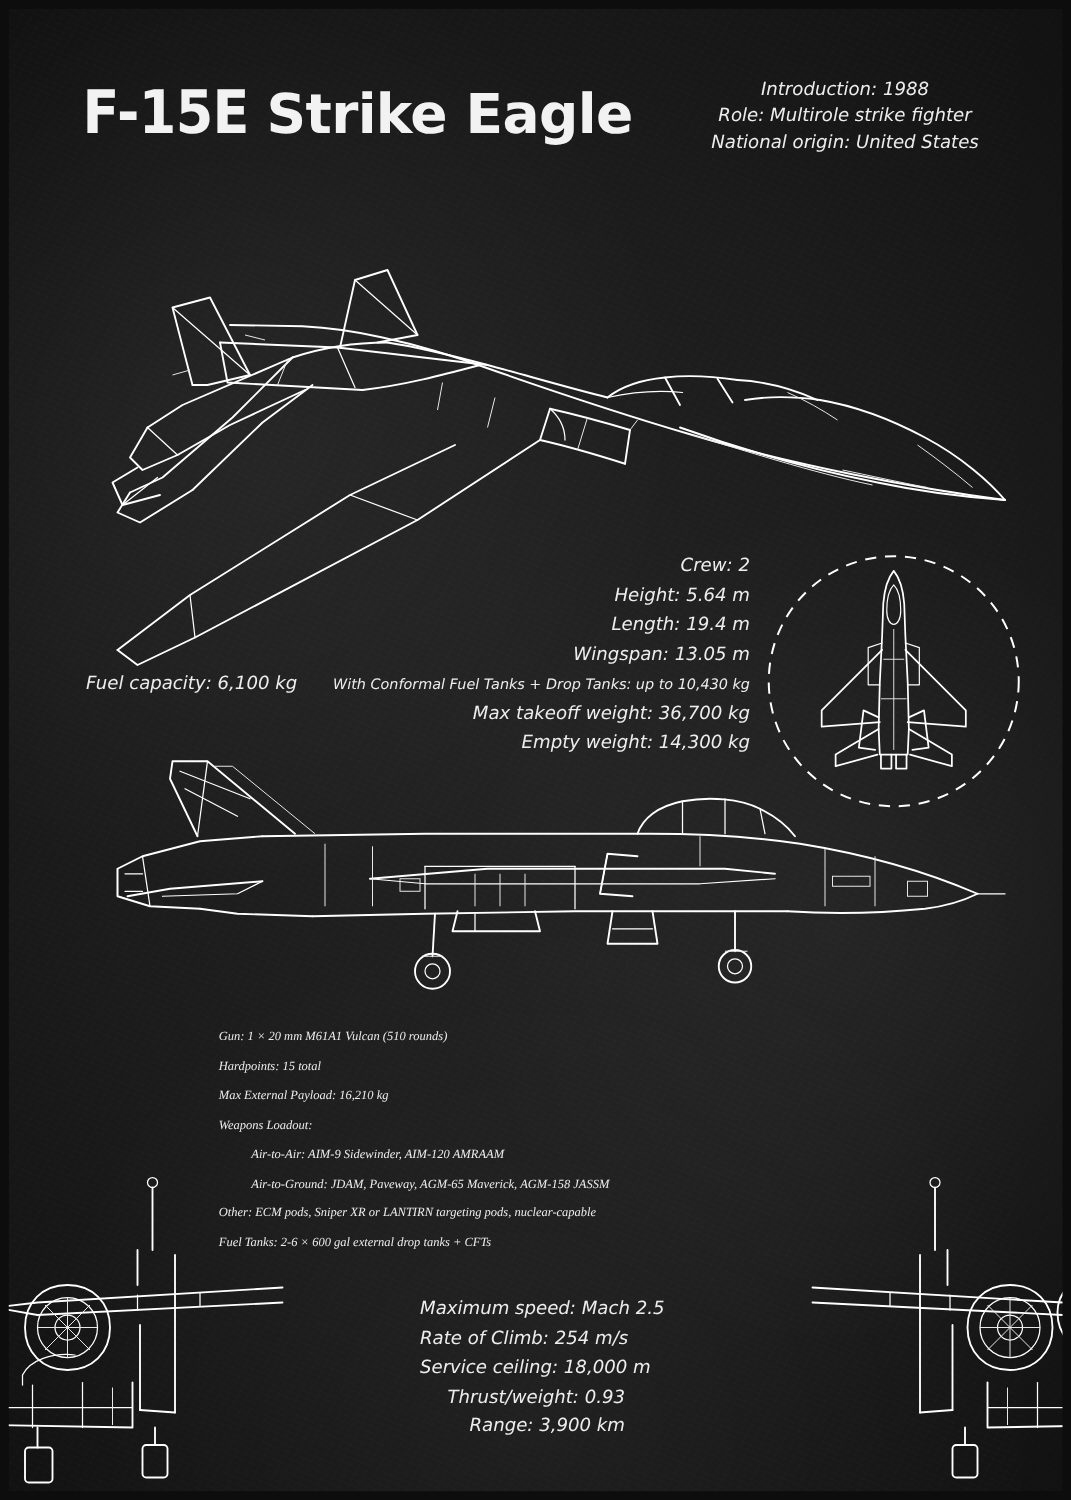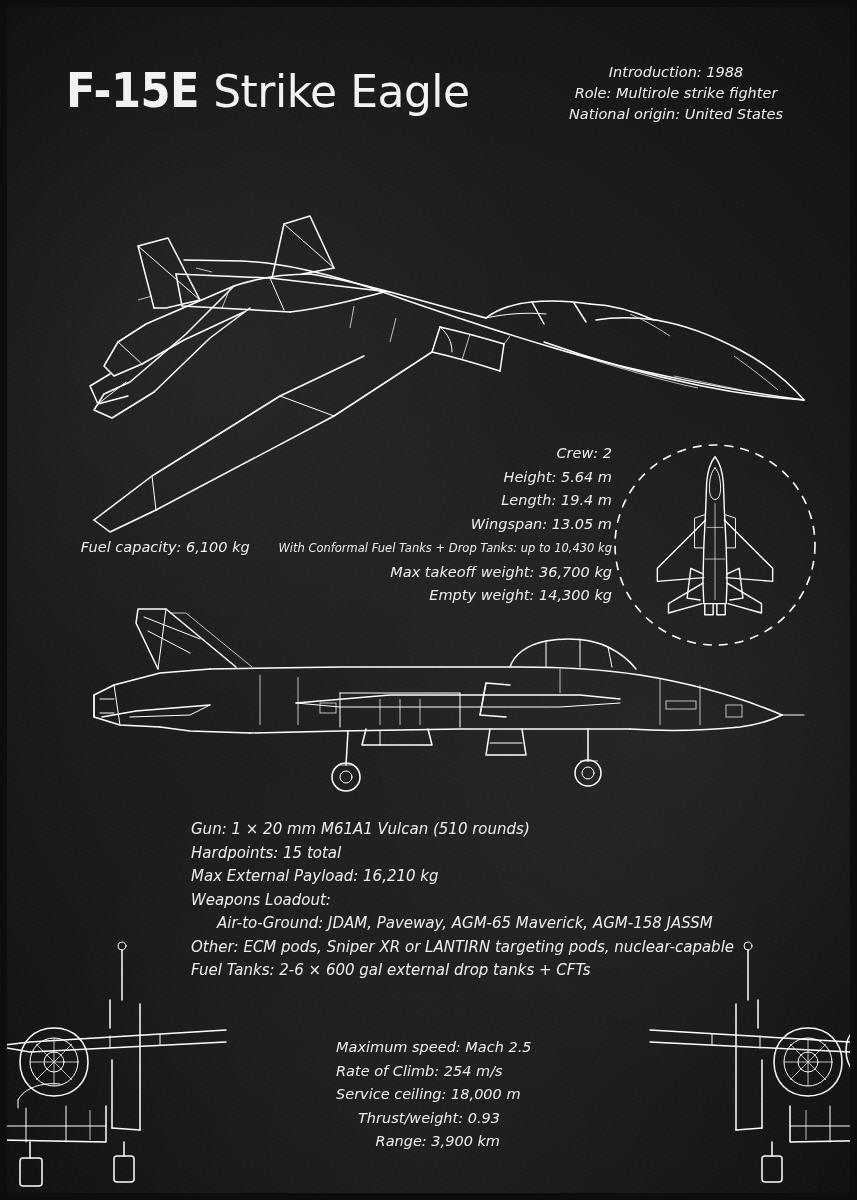--- a/index.html
+++ b/index.html
@@ -50,62 +50,63 @@
     font-family: "DejaVu Sans", sans-serif;
     font-size: 46px;
     letter-spacing: -0.5px;
     white-space: nowrap;
   }
   .title .desig {
     font-weight: bold;
     font-family: "DejaVu Sans Condensed", "DejaVu Sans", sans-serif;
     font-size: 48px;
   }
-  .title .name { font-weight: normal; font-size: 44px; }
+  .title .name { font-weight: bold; font-size: 44px; }
 
   
   .header-specs {
     position: absolute;
     right: 74px;
     top: 62px;
     text-align: center;
     color: #ededed;
     font-style: italic;
     font-size: 14.5px;
     line-height: 21px;
     white-space: nowrap;
   }
 
   
   .mid-specs {
     position: absolute;
-    right: 245px;
+    right: 257px;
     top: 442px;
     text-align: right;
     color: #ededed;
     font-style: italic;
     font-size: 14.5px;
     line-height: 23.5px;
     white-space: nowrap;
   }
   .mid-specs .small {
     font-size: 11.5px;
     margin-left: 24px;
   }
 
   
   .arm-specs {
     position: absolute;
-    left: 191px;
+    left: 175px;
     top: 818px;
     color: #ededed;
     font-style: italic;
-    font-size: 15px;
+    font-size: 10px;
     line-height: 23.5px;
     white-space: nowrap;
+    font-family: Liberation Serif, serif;
   }
   .arm-specs .indent { padding-left: 26px; }
 
   
   .perf-specs {
     position: absolute;
     left: 336px;
     top: 1036px;
     width: 164px;
     text-align: right;
@@ -327,20 +328,21 @@
 
       <path class="ln-thin" d="M742 150 L764 150"></path>
     </svg>
   </div>
 
   <div class="arm-specs">
     <div>Gun: 1 × 20 mm M61A1 Vulcan (510 rounds)</div>
     <div>Hardpoints: 15 total</div>
     <div>Max External Payload: 16,210 kg</div>
     <div>Weapons Loadout:</div>
+    <div class="indent">Air-to-Air: AIM-9 Sidewinder, AIM-120 AMRAAM</div>
     <div class="indent">Air-to-Ground: JDAM, Paveway, AGM-65 Maverick, AGM-158 JASSM</div>
     <div>Other: ECM pods, Sniper XR or LANTIRN targeting pods, nuclear-capable</div>
     <div>Fuel Tanks: 2-6 × 600 gal external drop tanks + CFTs</div>
   </div>
 
   <div class="v-front-l">
     <svg width="260" height="250" viewBox="0 0 260 250">
 
       <path class="ln" d="M132 20 L132 70"></path>
       <circle class="ln-thin" cx="132" cy="16" r="4"></circle>

